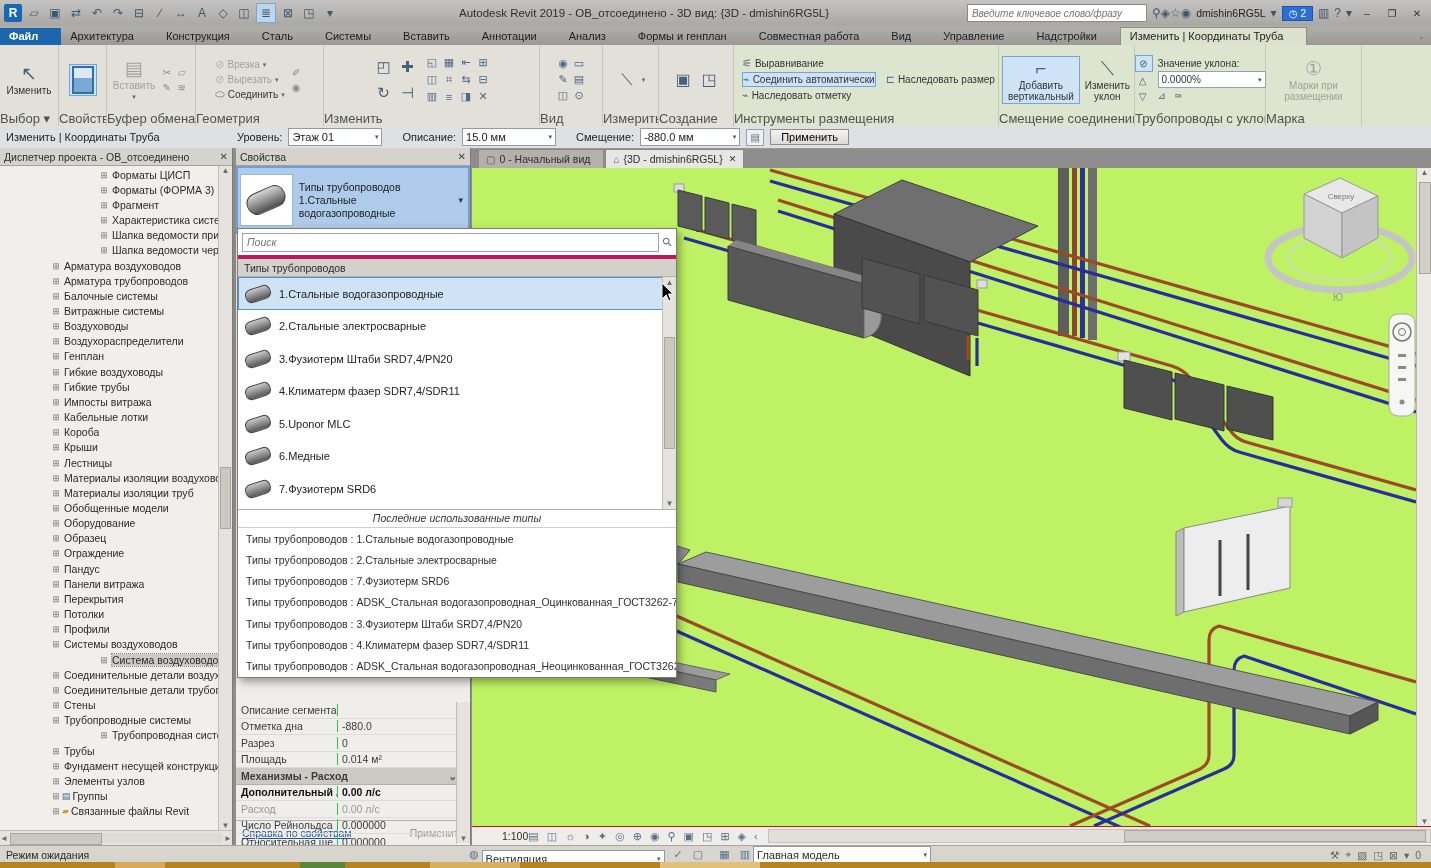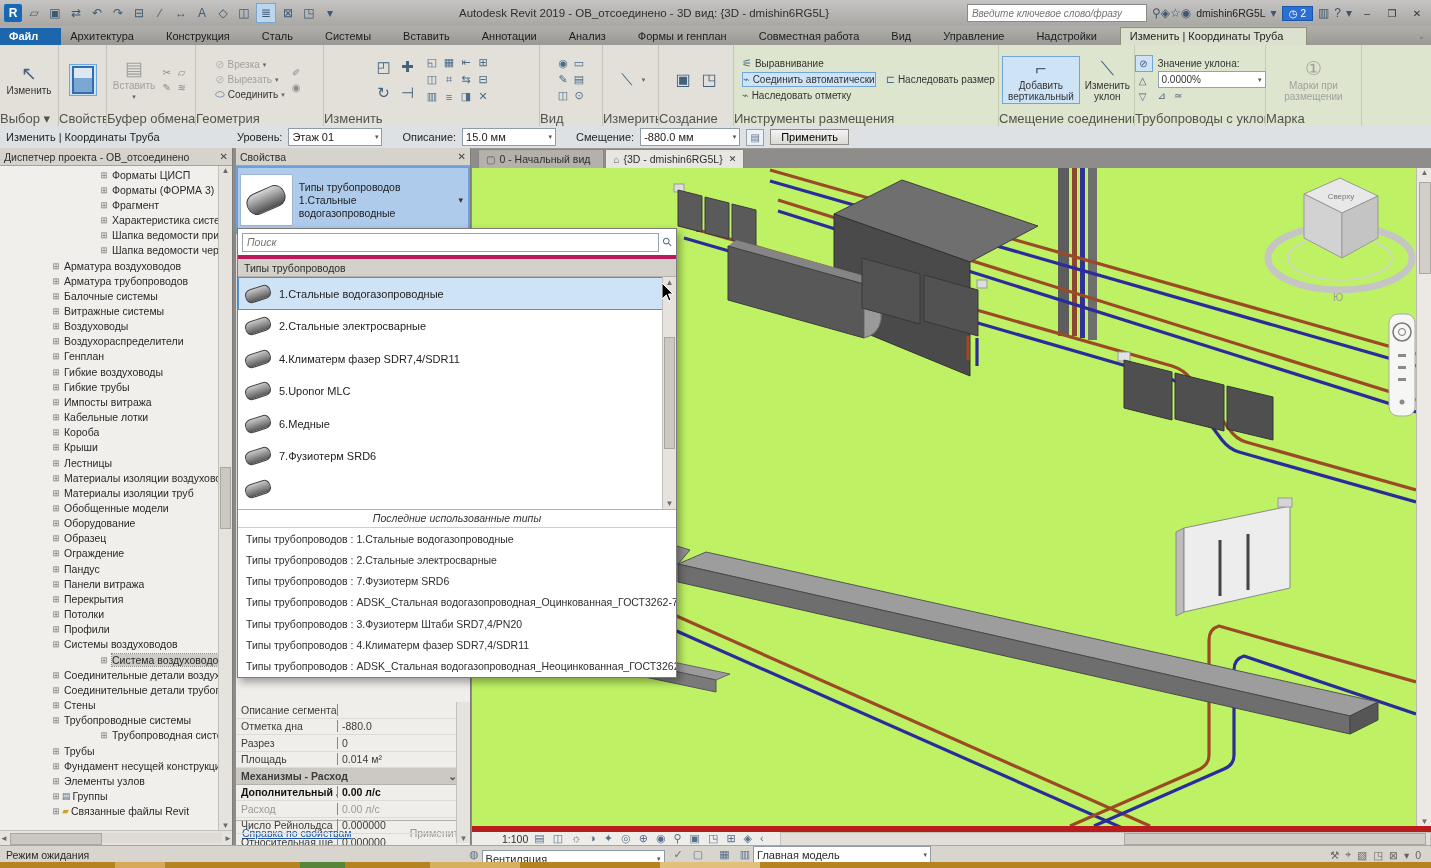--- a/index.html
+++ b/index.html
@@ -113,22 +113,22 @@
   #viewtabs{left:472px;top:148px;width:959px;height:20px;display:flex;align-items:flex-end;gap:1px;padding-left:6px;box-sizing:border-box;}
   .vtab{display:flex;align-items:center;gap:4px;height:18px;padding:0 7px;font-size:10.5px;background:#b4b1ad;color:#2e2e2e;border:1px solid #8a8884;border-bottom:none;}
   .vtab.active{background:#e8e6e2;}
   .vtab .vic{font-size:10px;color:#555;}
   .vtab .vclose{font-size:9px;color:#333;margin-left:2px;}
   #canvas{left:472px;top:168px;width:944px;height:658px;background:#bef264;overflow:hidden;}
   #vp-vscroll{left:1416px;top:168px;width:15px;height:658px;background:#ece9e5;border-left:1px solid #bcb9b4;
               display:flex;flex-direction:column;align-items:center;justify-content:space-between;font-size:8px;color:#6d6b67;}
   #vp-vscroll .thumb{position:absolute;top:14px;left:2px;width:10px;height:90px;background:#d2cfc9;border:1px solid #aaa7a1;}
   
-  #viewctl{left:472px;top:826px;width:959px;height:19px;background:#efedе9;background:#efede9;border-top:6px solid #b91c1c;
-           display:flex;align-items:center;gap:6px;padding-left:30px;box-sizing:border-box;}
+  #viewctl{left:472px;top:826px;width:959px;height:19px;background:#efedе9;background:#efede9;border-top:1px solid #b91c1c;
+           display:flex;align-items:center;gap:0;padding-left:30px;box-sizing:border-box;}
   #scale-label{font-size:10.5px;color:#2e2e2e;}
   .vcicon{font-size:11px;color:#56708a;}
   #vc-scroll{margin-left:10px;flex:1;height:12px;background:#e2dfda;border:1px solid #c5c2bc;position:relative;}
   #vc-scroll .thumb{position:absolute;right:4px;top:0;height:10px;width:300px;background:#cfccc6;border:1px solid #aaa7a1;}
   
   #dropdown{left:237px;top:228px;width:438px;height:448px;background:#fff;border:1px solid #7e7c79;z-index:40;
             box-shadow:3px 4px 8px rgba(0,0,0,.35);display:flex;flex-direction:column;}
   #dd-search{height:23px;display:flex;align-items:center;border-bottom:4px solid #be185d;padding:2px 4px;gap:4px;}
   #dd-search input{flex:1;height:17px;border:1px solid #9aa2aa;font-size:10.5px;padding:0 4px;font-style:italic;color:#888;}
   #dd-search .mag{color:#5a748c;font-size:12px;transform:rotate(-45deg);}
@@ -969,20 +969,24 @@
       <div class="ditem sel">
         <span class="pipe-ico"></span>
         <span class="dtext">1.Стальные водогазопроводные</span>
         </div>
         <div class="ditem">
         <span class="pipe-ico"></span>
         <span class="dtext">2.Стальные электросварные</span>
         </div>
         <div class="ditem">
         <span class="pipe-ico"></span>
+        <span class="dtext">3.Фузиотерм Штаби SRD7,4/PN20</span>
+        </div>
+        <div class="ditem">
+        <span class="pipe-ico"></span>
         <span class="dtext">4.Климатерм фазер SDR7,4/SDR11</span>
         </div>
         <div class="ditem">
         <span class="pipe-ico"></span>
         <span class="dtext">5.Uponor MLC</span>
         </div>
         <div class="ditem">
         <span class="pipe-ico"></span>
         <span class="dtext">6.Медные</span>
         </div>

